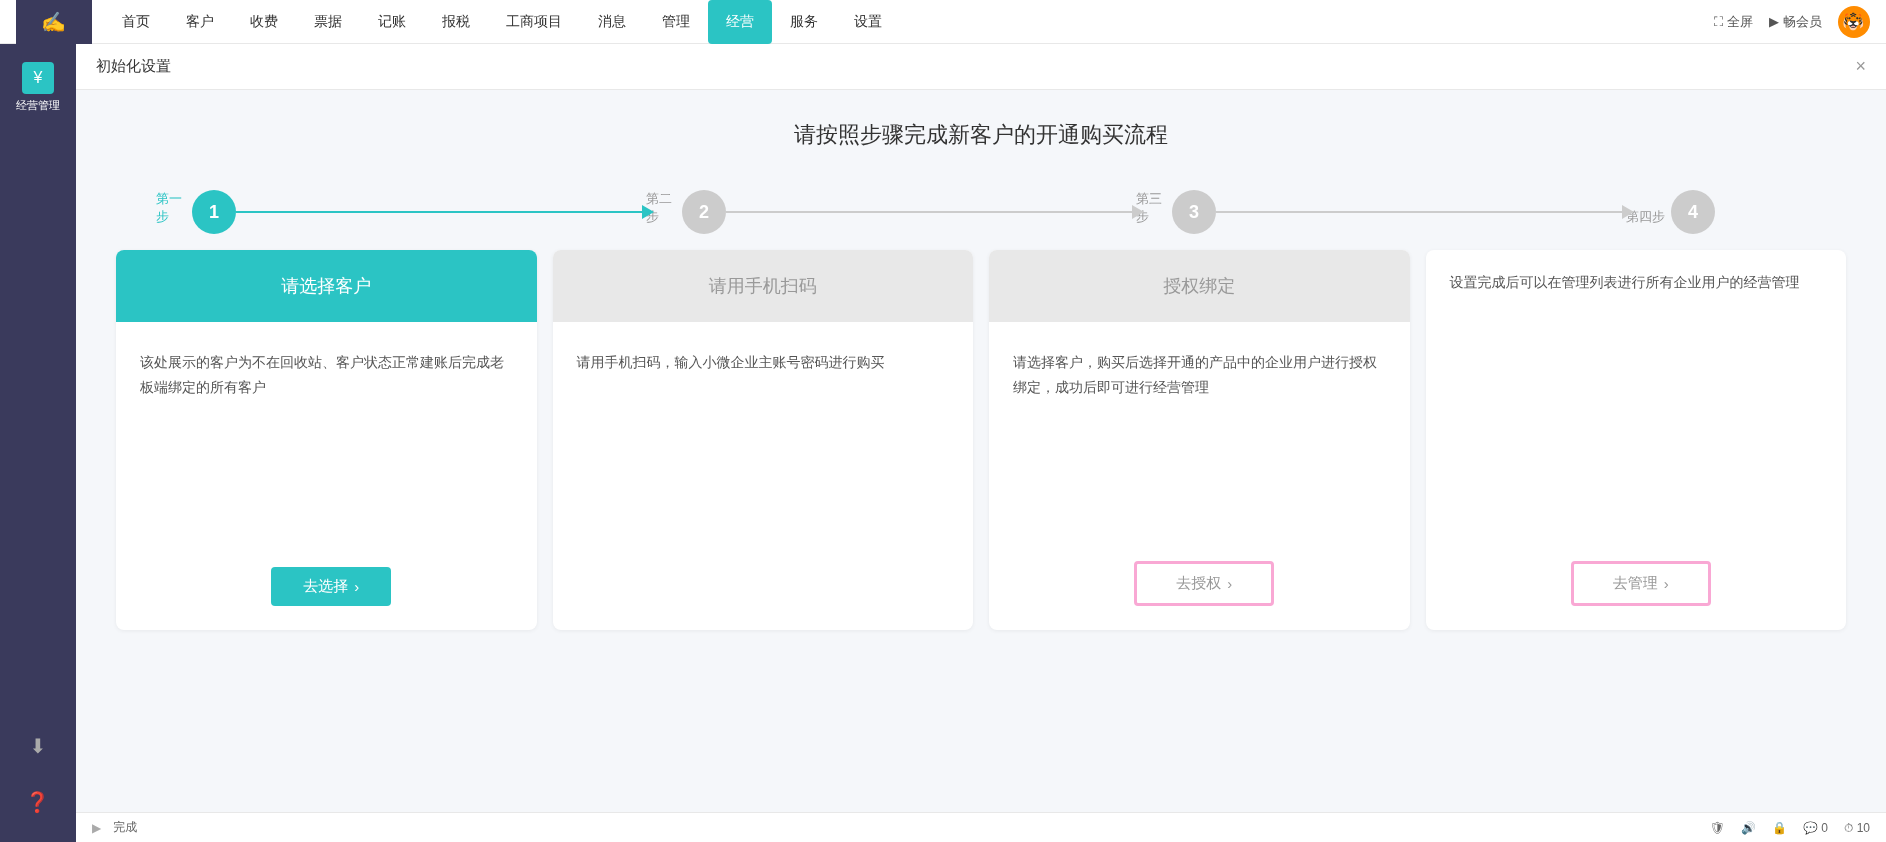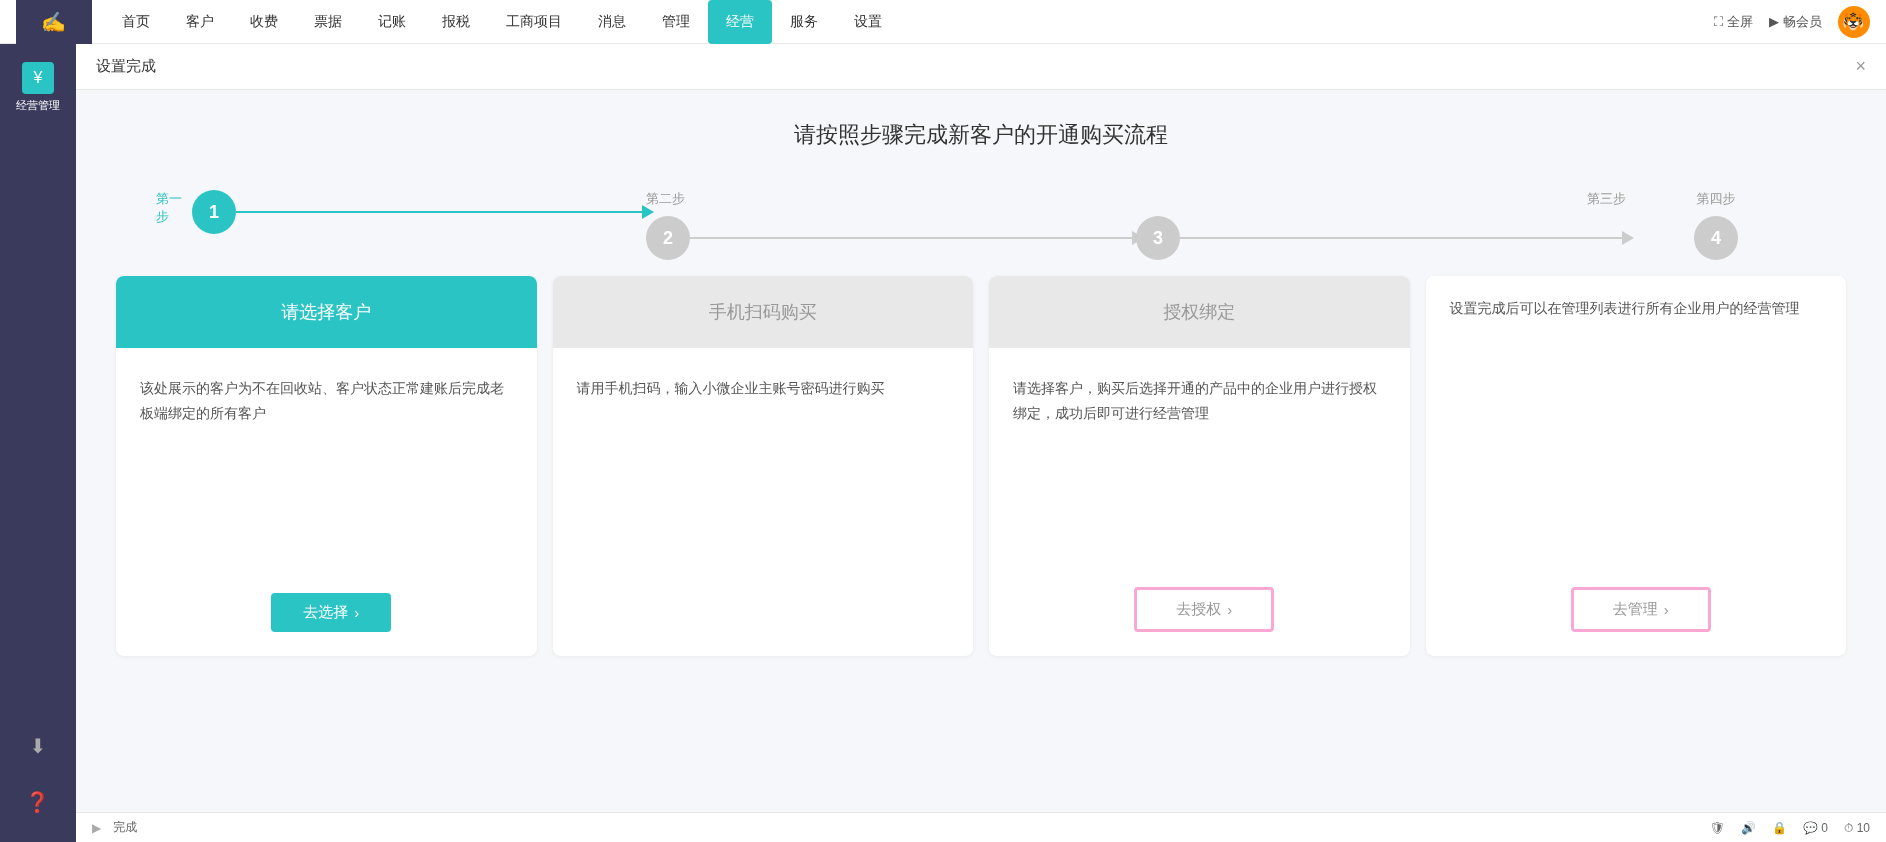--- a/index.html
+++ b/index.html
@@ -145,60 +145,60 @@
       </div>
       <div class="sidebar-bottom" style="margin-top:auto; padding-bottom:20px; display:flex; flex-direction:column; align-items:center; gap:16px;">
         <div class="sidebar-bottom-item">⬇</div>
         <div class="sidebar-bottom-item">❓</div>
       </div>
     </div>
 
     <div class="main-content">
 
       <div class="page-header">
-        <span class="page-title">设置完成</span>
+        <span class="page-title">初始化设置</span>
         <span class="close-btn">×</span>
       </div>
 
       <div class="workflow-container">
         <div class="workflow-title">请按照步骤完成新客户的开通购买流程</div>
 
         <div style="display:flex; align-items:flex-start; margin-bottom:16px; padding: 0 40px;">
 
           <div style="display:flex; align-items:center; flex:1;">
             <span style="font-size:13px; color:#2bc4c4; margin-bottom:8px;">第一步</span>
             <div style="display:flex; align-items:center; width:100%;">
               <div style="width:44px; height:44px; border-radius:50%; background:#2bc4c4; display:flex; align-items:center; justify-content:center; color:#fff; font-size:18px; font-weight:bold; flex-shrink:0; z-index:2;">1</div>
               <div style="flex:1; height:2px; background:#2bc4c4; position:relative;">
                 <div style="position:absolute; right:-8px; top:50%; transform:translateY(-50%); width:0; height:0; border-top:7px solid transparent; border-bottom:7px solid transparent; border-left:12px solid #2bc4c4;"></div>
               </div>
             </div>
           </div>
 
-          <div style="display:flex; flex-direction:column; align-items:flex-start; flex:1;">
+          <div style="display:flex; flex-direction:row; align-items:flex-end; flex:1;">
             <span style="font-size:13px; color:#999; margin-bottom:8px;">第二步</span>
             <div style="display:flex; align-items:center; width:100%;">
               <div style="width:44px; height:44px; border-radius:50%; background:#ccc; display:flex; align-items:center; justify-content:center; color:#fff; font-size:18px; font-weight:bold; flex-shrink:0; z-index:2;">2</div>
               <div style="flex:1; height:2px; background:#ccc; position:relative;">
                 <div style="position:absolute; right:-8px; top:50%; transform:translateY(-50%); width:0; height:0; border-top:7px solid transparent; border-bottom:7px solid transparent; border-left:12px solid #ccc;"></div>
               </div>
             </div>
           </div>
 
-          <div style="display:flex; flex-direction:column; align-items:flex-end; flex:1;">
+          <div style="display:flex; flex-direction:row; align-items:flex-start; flex:1;">
             <span style="font-size:13px; color:#999; margin-bottom:8px;">第三步</span>
             <div style="display:flex; align-items:center; width:100%;">
               <div style="width:44px; height:44px; border-radius:50%; background:#ccc; display:flex; align-items:center; justify-content:center; color:#fff; font-size:18px; font-weight:bold; flex-shrink:0; z-index:2;">3</div>
               <div style="flex:1; height:2px; background:#ccc; position:relative;">
                 <div style="position:absolute; right:-8px; top:50%; transform:translateY(-50%); width:0; height:0; border-top:7px solid transparent; border-bottom:7px solid transparent; border-left:12px solid #ccc;"></div>
               </div>
             </div>
           </div>
 
-          <div style="display:flex; flex-direction:column; align-items:center; flex:1; max-width:180px;">
+          <div style="display:flex; flex-direction:row; align-items:flex-end; flex:1; max-width:180px;gap:6px;">
             <span style="font-size:13px; color:#999; margin-bottom:8px;">第四步</span>
             <div style="display:flex; align-items:center;">
               <div style="width:44px; height:44px; border-radius:50%; background:#ccc; display:flex; align-items:center; justify-content:center; color:#fff; font-size:18px; font-weight:bold; flex-shrink:0;">4</div>
             </div>
           </div>
         </div>
 
         <div class="cards-row">
 
           <div class="step-card">
@@ -206,21 +206,21 @@
             <div class="card-body">该处展示的客户为不在回收站、客户状态正常建账后完成老板端绑定的所有客户</div>
             <div class="card-footer">
               <button class="action-btn primary">
                 <span>去选择</span>
                 <span>›</span>
               </button>
             </div>
           </div>
 
           <div class="step-card">
-            <div class="card-header inactive">手机扫码购买</div>
+            <div class="card-header inactive">请用手机扫码</div>
             <div class="card-body">请用手机扫码，输入小微企业主账号密码进行购买</div>
             <div class="card-footer">
             </div>
           </div>
 
           <div class="step-card">
             <div class="card-header inactive">授权绑定</div>
             <div class="card-body">请选择客户，购买后选择开通的产品中的企业用户进行授权绑定，成功后即可进行经营管理</div>
             <div class="card-footer">
               <button class="action-btn secondary">

